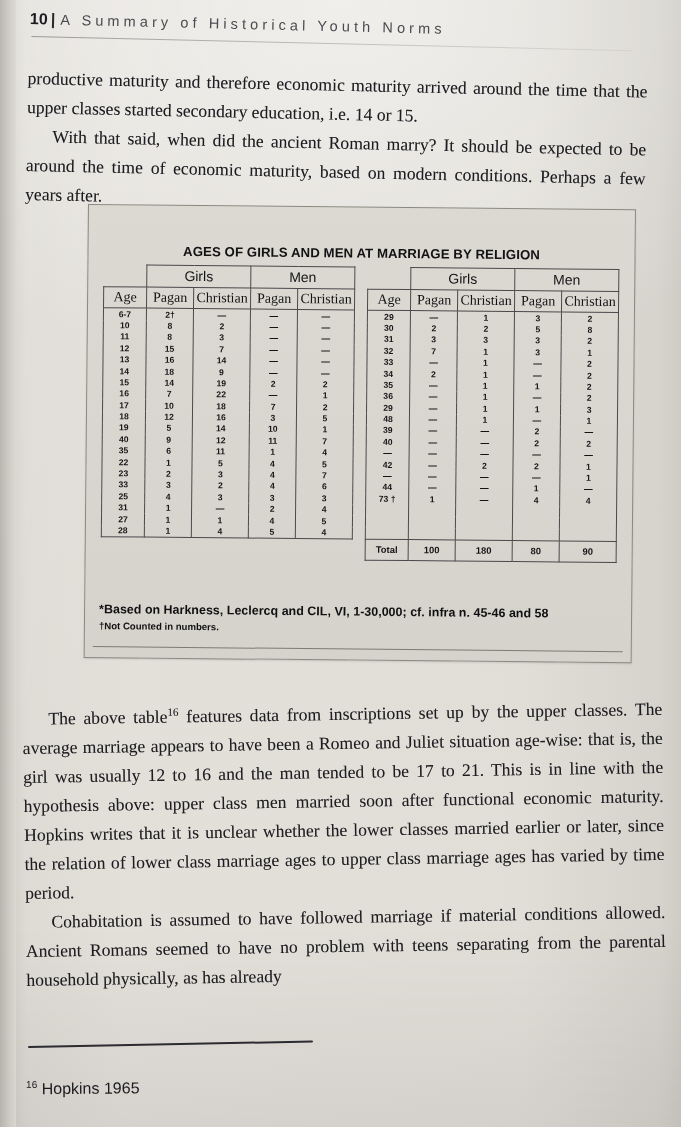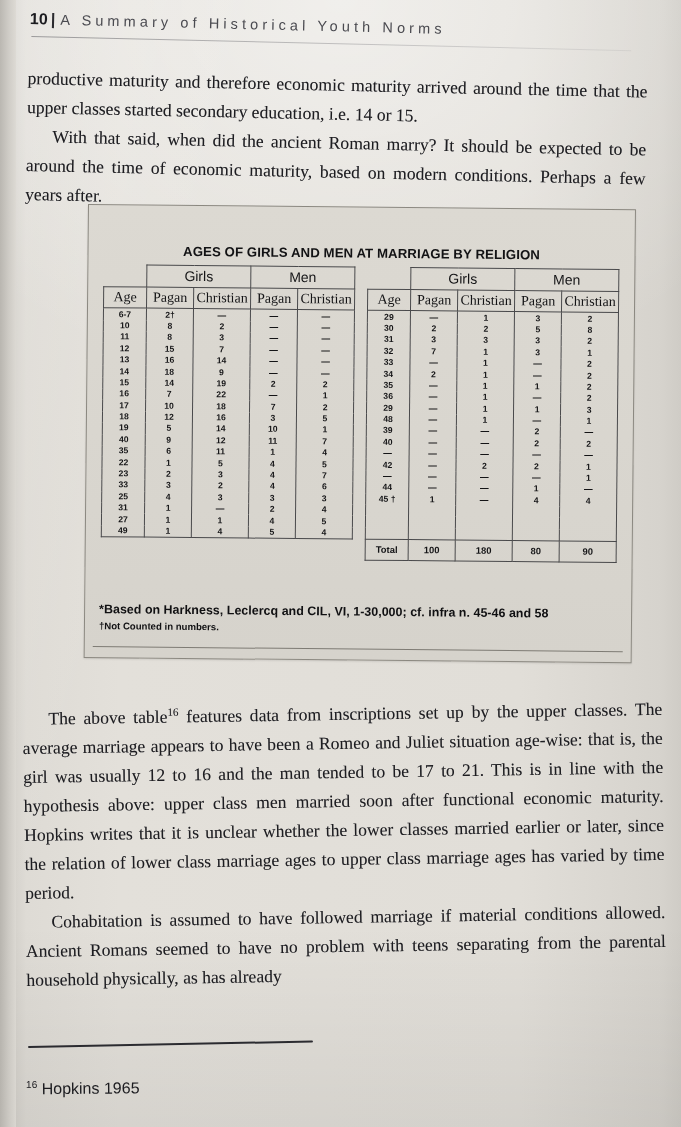--- a/index.html
+++ b/index.html
@@ -327,21 +327,21 @@
             <td class="c-chr">4</td>
           </tr>
           <tr>
             <td class="c-age">27</td>
             <td class="c-pag">1</td>
             <td class="c-chr">1</td>
             <td class="c-pag">4</td>
             <td class="c-chr">5</td>
           </tr>
           <tr>
-            <td class="c-age endcap">49</td>
+            <td class="c-age endcap">28</td>
             <td class="c-pag endcap">1</td>
             <td class="c-chr endcap">4</td>
             <td class="c-pag endcap">5</td>
             <td class="c-chr endcap">4</td>
           </tr>
         </tbody>
     </table>
 
     <div style="width:12px"></div>
 
@@ -467,21 +467,21 @@
             <td class="c-chr">1</td>
           </tr>
           <tr>
             <td class="c-age">44</td>
             <td class="c-pag">—</td>
             <td class="c-chr">—</td>
             <td class="c-pag">1</td>
             <td class="c-chr">—</td>
           </tr>
           <tr>
-            <td class="c-age">45 †</td>
+            <td class="c-age">73 †</td>
             <td class="c-pag">1</td>
             <td class="c-chr">—</td>
             <td class="c-pag">4</td>
             <td class="c-chr">4</td>
           </tr>
           <tr>
             <td class="c-age">&nbsp;</td>
             <td class="c-pag">&nbsp;</td>
             <td class="c-chr">&nbsp;</td>
             <td class="c-pag">&nbsp;</td>

